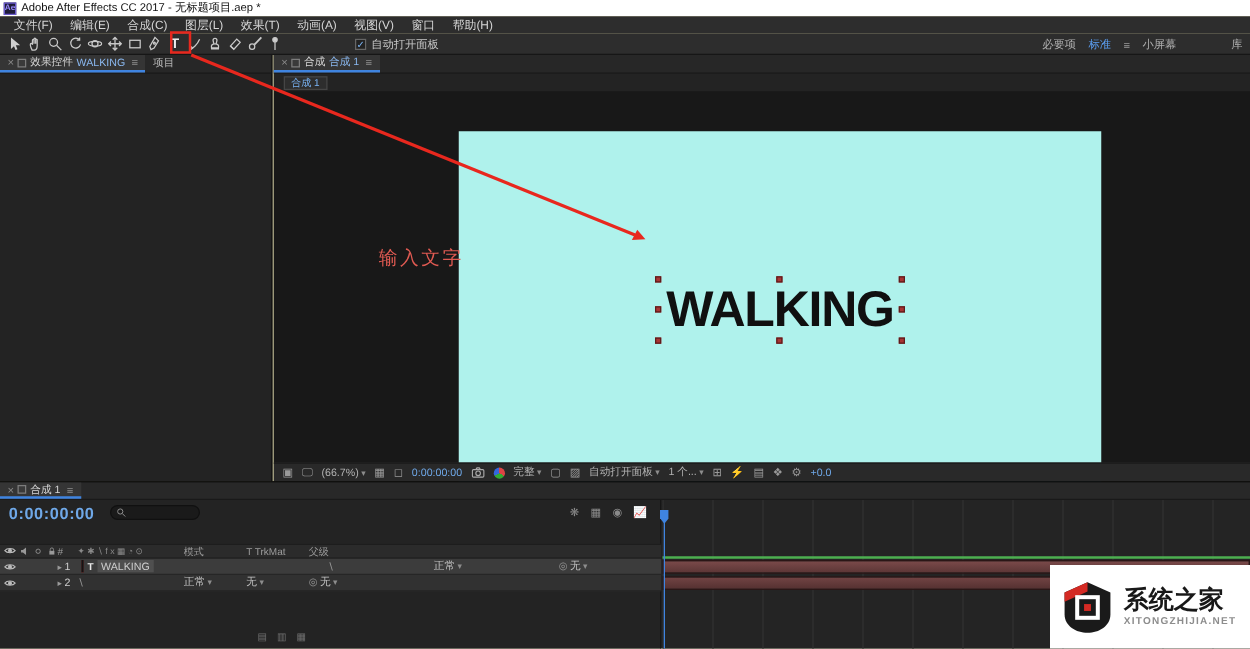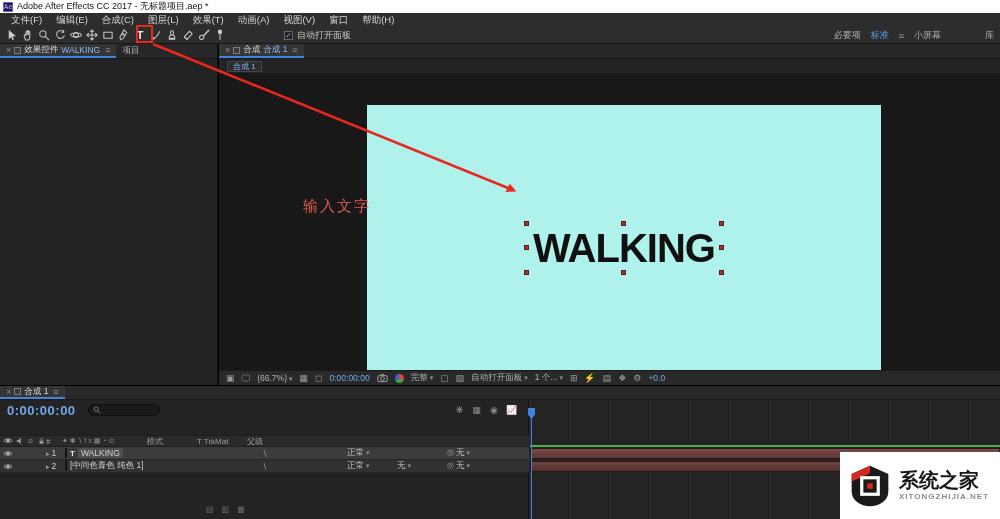--- a/index.html
+++ b/index.html
@@ -1,16 +1,16 @@
 <!DOCTYPE html>
 <html><head>
 <meta charset="utf-8">
 <style>
   html,body{margin:0;padding:0;background:#fff}
-  .app{position:relative;width:1000px;height:519px;background:#000000;font-family:"Liberation Sans",sans-serif;overflow:hidden;-webkit-font-smoothing:antialiased}
+  .app{position:relative;width:1000px;height:519px;background:#fef9c3;font-family:"Liberation Sans",sans-serif;overflow:hidden;-webkit-font-smoothing:antialiased}
   .app *{box-sizing:border-box}
 
   
   .titlebar{position:absolute;left:0;top:0;right:0;height:13px;background:#fff;display:flex;align-items:center;gap:4px;padding-left:3px}
   .app-badge{width:10px;height:10px;background:#1d1b38;color:#9b8cff;font-size:6.5px;font-weight:bold;display:flex;align-items:center;justify-content:center;border:1px solid #6a5acd}
   .title-text{font-size:9px;color:#111}
 
   
   .menubar{position:absolute;left:0;top:13px;right:0;height:14px;background:#2d2d2d;display:flex;align-items:center;padding-left:4px}
   .menu-item{font-size:9.5px;color:#d6d6d6;padding:0 7px;cursor:default}
@@ -391,21 +391,20 @@
               <svg viewBox="0 0 12 8">
                 <path d="M1 4c2-2.6 8-2.6 10 0-2 2.6-8 2.6-10 0z" stroke="#bdbdbd" fill="none"></path>
                 <circle cx="6" cy="4" r="1.4" fill="#bdbdbd"></circle>
               </svg>
             </span>
           <span></span>
             <span></span>
             <span></span>
         </span>
         <span class="col-num"><span class="expander">▸</span><span>2</span></span>
-        <span class="col-name layer-name"><span class="swatch sw-pink"></span><span class="layer-name">[中间色青色 纯色 1]</span></span>
         <span class="col-switch"><span class="qmark">∖</span></span>
         <span class="col-mode"><span class="dd cell-dd">正常</span></span>
         <span class="col-trkmat"><span class="dd cell-dd">无</span></span>
         <span class="col-parent"><span class="pickwhip">◎</span><span class="dd cell-dd">无</span></span>
       </div>
 
       <div class="tl-bottom-icons">
         <span>▤</span>
         <span>▥</span>
         <span>▦</span>

